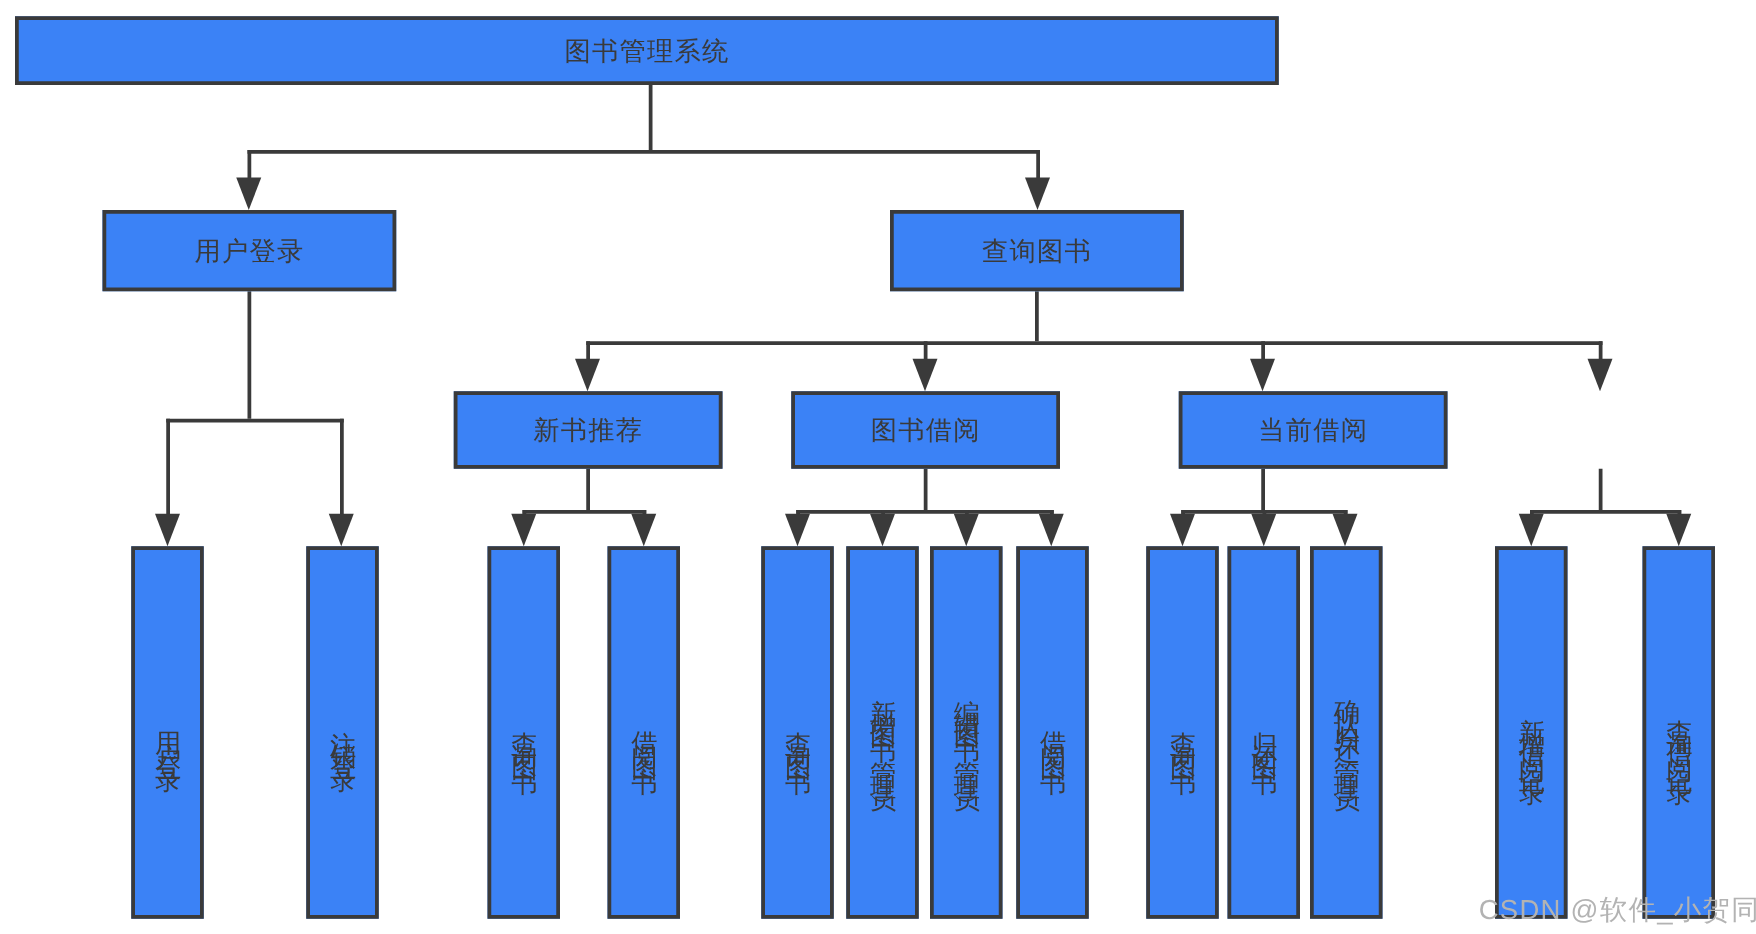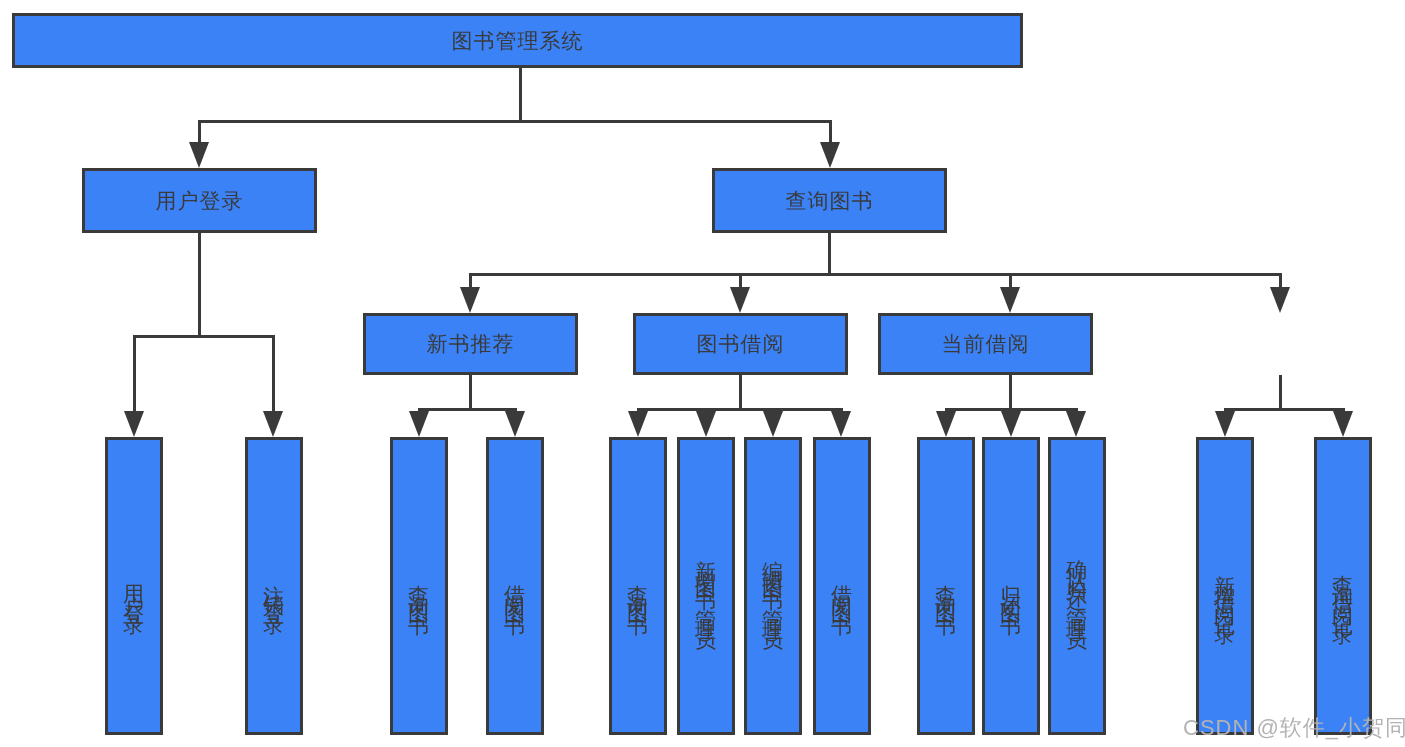--- a/index.html
+++ b/index.html
@@ -69,21 +69,21 @@
   <div class="arr" style="left:730px;top:287px;"></div>
   <div class="arr" style="left:1000px;top:287px;"></div>
   <div class="arr" style="left:1270px;top:287px;"></div>
 
   <div class="box" style="left:363px;top:313px;width:215px;height:62px;">
     <span>新书推荐</span>
   </div>
   <div class="box" style="left:633px;top:313px;width:215px;height:62px;">
     <span>图书借阅</span>
   </div>
-  <div class="box" style="left:878px;top:313px;width:215px;height:62px;">
+  <div class="box" style="left:943px;top:313px;width:215px;height:62px;">
     <span>当前借阅</span>
   </div>
 
   <div class="vl" style="left:469px;top:375px;height:33px;"></div>
   <div class="hl" style="left:418px;top:408px;width:99px;"></div>
   <div class="vl" style="left:418px;top:408px;height:8px;"></div>
   <div class="vl" style="left:514px;top:408px;height:8px;"></div>
   <div class="arr" style="left:409px;top:411px;"></div>
   <div class="arr" style="left:505px;top:411px;"></div>
 

